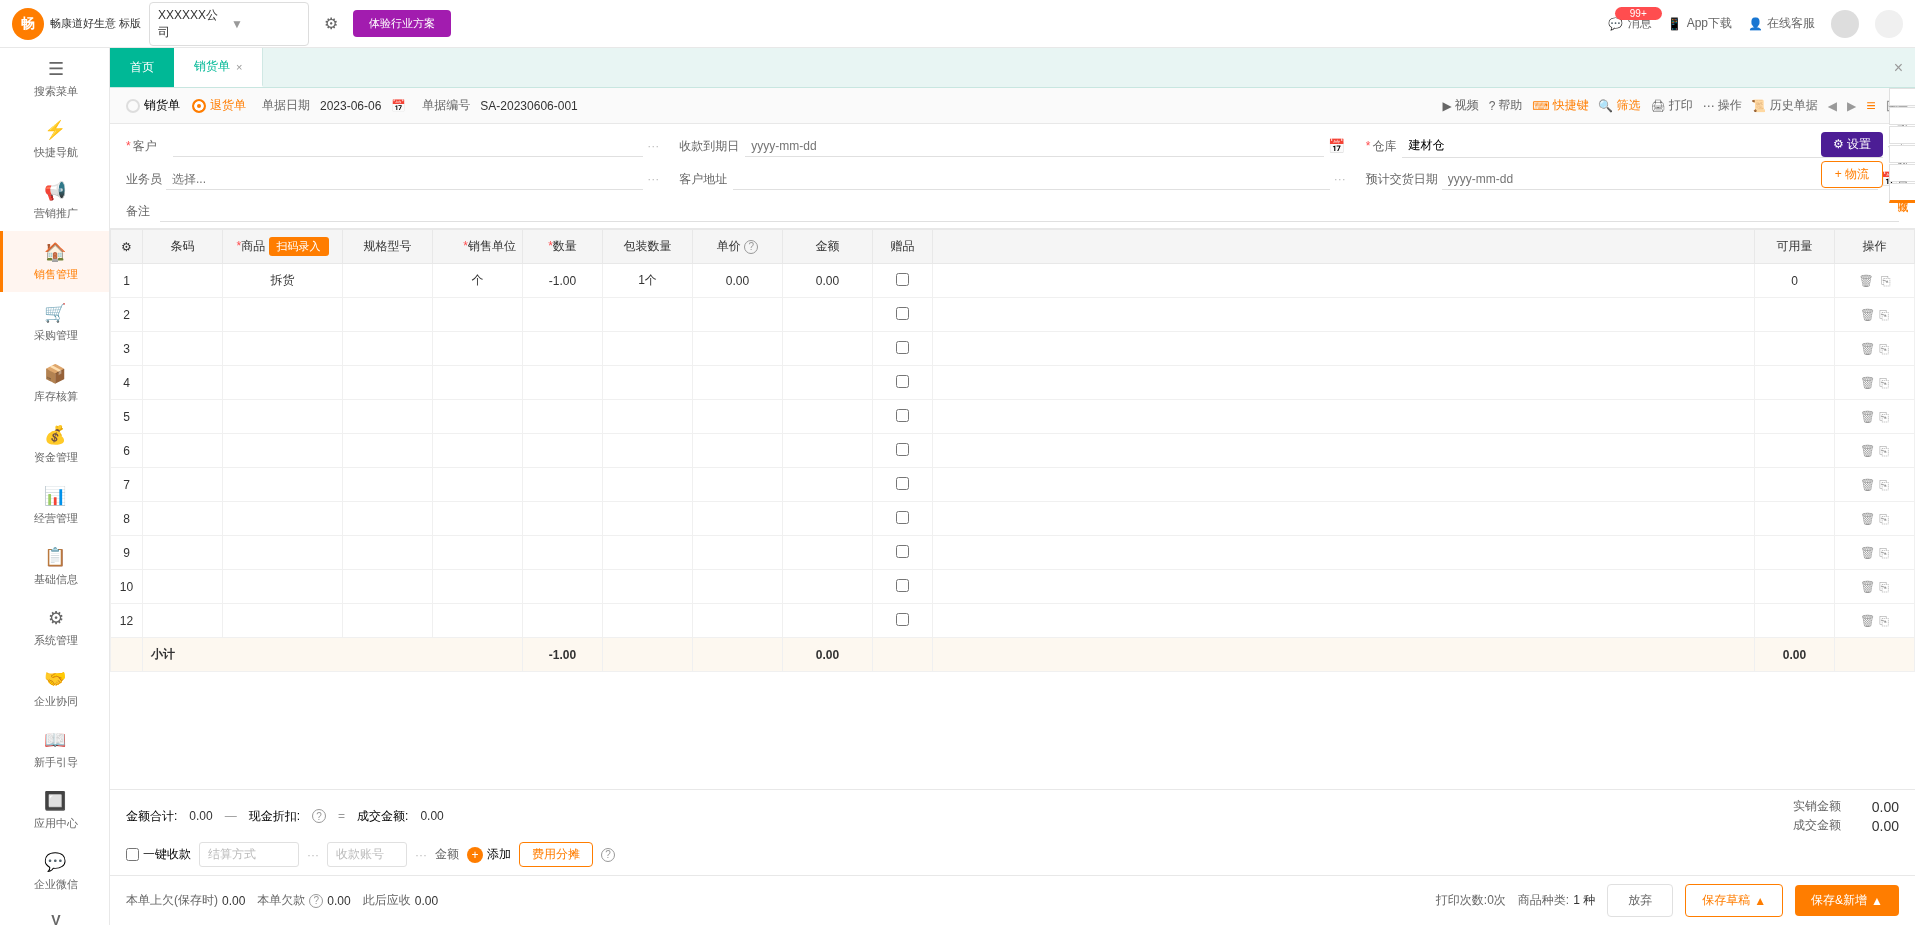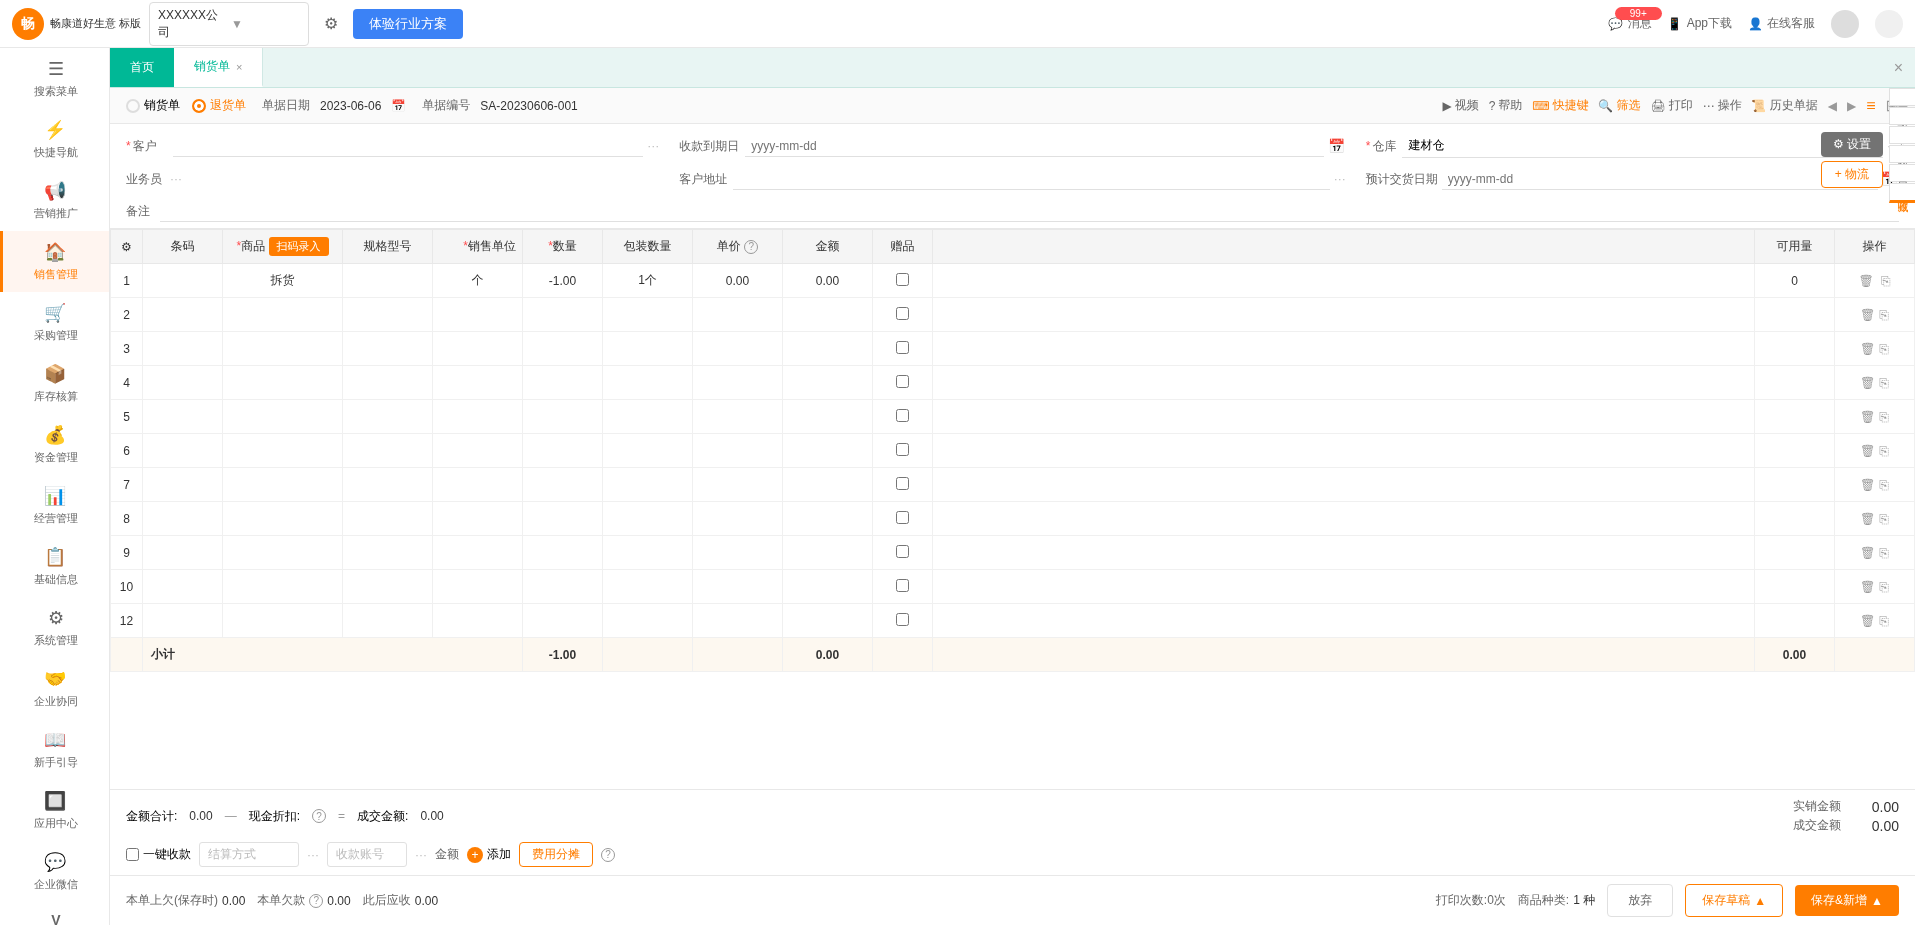--- a/index.html
+++ b/index.html
@@ -11,21 +11,21 @@
       background: #fff; border-bottom: 1px solid #e8e8e8;
       padding: 0 12px; gap: 8px;
     }
     .logo-area { display: flex; align-items: center; gap: 6px; min-width: 110px; }
     .logo-icon { width: 32px; height: 32px; background: #ff7d00; border-radius: 50%; display: flex; align-items: center; justify-content: center; color: #fff; font-weight: bold; font-size: 14px; }
     .logo-text { font-size: 11px; color: #333; line-height: 1.3; }
     .company-selector { display: flex; align-items: center; border: 1px solid #ddd; border-radius: 4px; padding: 4px 8px; min-width: 160px; cursor: pointer; background: #fff; }
     .company-selector span { flex: 1; color: #333; }
     .company-selector .arrow { color: #999; margin-left: 4px; }
     .gear-btn { width: 28px; height: 28px; border: none; background: none; cursor: pointer; color: #666; font-size: 16px; }
-    .try-btn { background: #3b82f6; color: #fff; border: none; border-radius: 4px; padding: 6px 16px; cursor: pointer; font-size: 13px; }
+    .try-btn { background: #a21caf; color: #fff; border: none; border-radius: 4px; padding: 6px 16px; cursor: pointer; font-size: 11px; }
     .header-right { margin-left: auto; display: flex; align-items: center; gap: 16px; }
     .header-right-item { display: flex; align-items: center; gap: 4px; color: #666; cursor: pointer; position: relative; }
     .badge { background: #ff4d4f; color: #fff; border-radius: 10px; padding: 1px 15px; font-size: 10px; position: absolute; top: -8px; right: -10px; }
     .avatar { width: 28px; height: 28px; border-radius: 50%; background: #ddd; }
 
     
     .layout { display: flex; height: calc(925px - 48px); }
     .sidebar { width: 110px; background: #fff; border-right: 1px solid #e8e8e8; display: flex; flex-direction: column; overflow-y: auto; }
     .sidebar-item { display: flex; flex-direction: column; align-items: center; padding: 10px 0; cursor: pointer; color: #666; gap: 4px; border-left: 3px solid transparent; }
     .sidebar-item.active { background: #fff5f0; color: #ff7d00; border-left-color: #ff7d00; }
@@ -245,21 +245,21 @@
           <span style="color:#999;cursor:pointer;">◀</span>
           <span style="color:#999;cursor:pointer;">▶</span>
           <span style="color:#ff7d00;cursor:pointer;font-size:16px;">≡</span>
           <span style="color:#999;cursor:pointer;font-size:16px;">⊞</span>
         </div>
       </div>
 
       <div style="background:#fff;padding:10px 16px 6px 16px;border-bottom:1px solid #e8e8e8;position:relative;">
 
         <div style="position:absolute;right:32px;top:8px;display:flex;flex-direction:column;gap:4px;">
-          <button style="background:#737373;color:#fff;border:none;border-radius:4px;padding:4px 12px;cursor:pointer;font-size:12px;">⚙ 设置</button>
+          <button style="background:#4c1d95;color:#fff;border:none;border-radius:4px;padding:4px 12px;cursor:pointer;font-size:12px;">⚙ 设置</button>
           <button style="background:#fff;color:#ff7d00;border:1px solid #ff7d00;border-radius:4px;padding:4px 12px;cursor:pointer;font-size:12px;">+ 物流</button>
         </div>
 
         <div style="display:flex;align-items:center;margin-bottom:10px;gap:20px;">
           <div style="display:flex;align-items:center;flex:1.2;">
             <span style="color:#ff4d4f;margin-right:2px;">*</span>
             <span style="color:#666;white-space:nowrap;min-width:40px;">客户</span>
             <div style="flex:1;border-bottom:1px solid #e0e0e0;padding:3px 6px;min-height:22px;"></div>
             <span style="color:#bbb;cursor:pointer;margin-left:4px;">···</span>
           </div>
@@ -272,20 +272,21 @@
             <span style="color:#ff4d4f;margin-right:2px;">*</span>
             <span style="color:#666;white-space:nowrap;min-width:30px;">仓库</span>
             <div style="flex:1;border-bottom:1px solid #e0e0e0;padding:3px 6px;"><span>建材仓</span></div>
             <span style="color:#bbb;cursor:pointer;margin-left:4px;">···</span>
           </div>
         </div>
 
         <div style="display:flex;align-items:center;margin-bottom:10px;gap:20px;">
           <div style="display:flex;align-items:center;flex:1.2;">
             <span style="color:#666;white-space:nowrap;min-width:40px;">业务员</span>
+            <input type="text" style="flex: 1 1 0%; border-top: none; border-right: none; border-left: none; border-image: initial; border-bottom: 1px solid rgb(224, 224, 224); padding: 3px 6px; outline: none; color: rgb(187, 187, 187);" placeholder="选择...">
             <span style="color:#bbb;cursor:pointer;margin-left:4px;">···</span>
           </div>
           <div style="display:flex;align-items:center;flex:1.5;">
             <span style="color:#666;white-space:nowrap;margin-right:6px;">客户地址</span>
             <div style="flex:1;border-bottom:1px solid #e0e0e0;padding:3px 6px;min-height:22px;"></div>
             <span style="color:#bbb;cursor:pointer;margin-left:4px;">···</span>
           </div>
           <div style="display:flex;align-items:center;flex:1.2;">
             <span style="color:#666;white-space:nowrap;margin-right:4px;">预计交货日期</span>
             <input type="text" style="flex: 1 1 0%; border-top: none; border-right: none; border-left: none; border-image: initial; border-bottom: 1px solid rgb(224, 224, 224); padding: 3px 6px; outline: none; color: rgb(187, 187, 187);" placeholder="yyyy-mm-dd">

